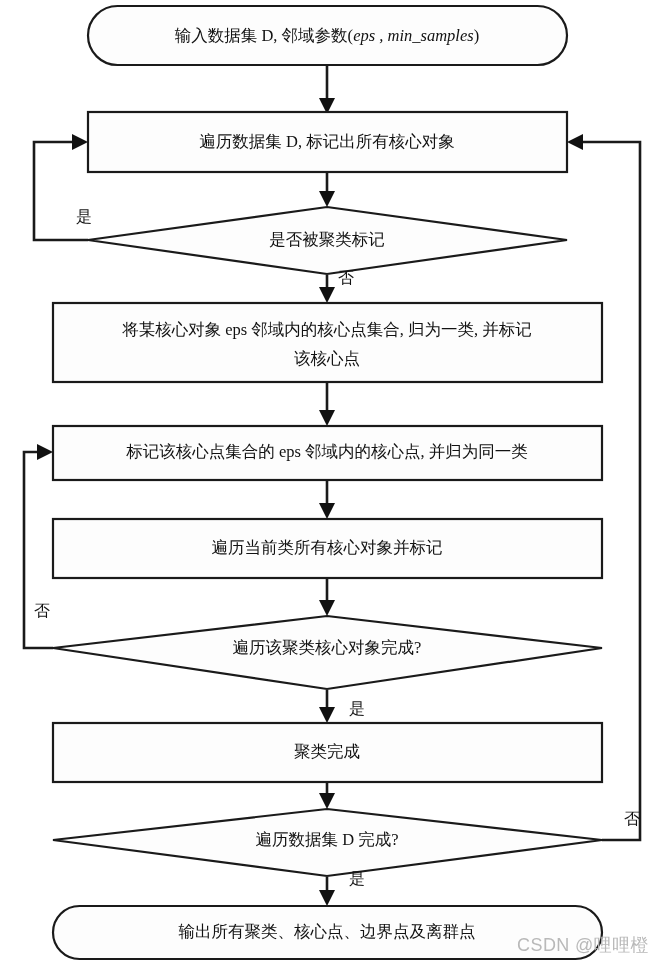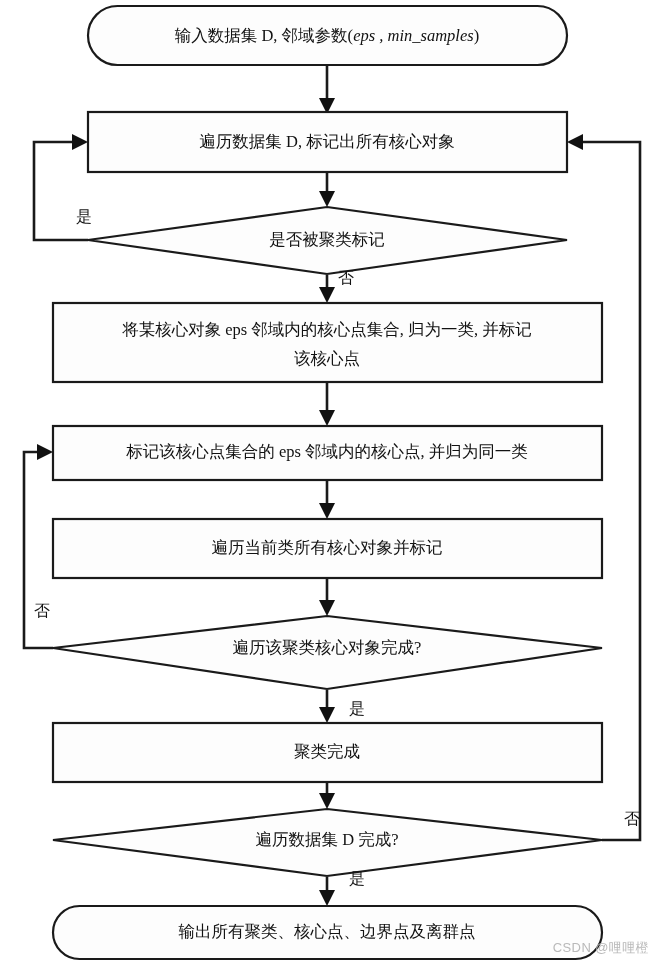--- a/index.html
+++ b/index.html
@@ -58,21 +58,21 @@
     font-family: "Liberation Serif", "DejaVu Serif", serif;
     font-size: 16px;
     text-anchor: start;
     dominant-baseline: middle;
   }
   .watermark {
     position: absolute;
     right: 6px;
     bottom: 8px;
     font-family: "Liberation Sans", "DejaVu Sans", sans-serif;
-    font-size: 13px;
+    font-size: 18px;
     color: #b9b9b9;
     letter-spacing: 0.4px;
     user-select: none;
     white-space: nowrap;
   }
 </style>
 </head>
 <body>
 
 <svg id="flow" viewBox="0 0 655 965" xmlns="http://www.w3.org/2000/svg">

